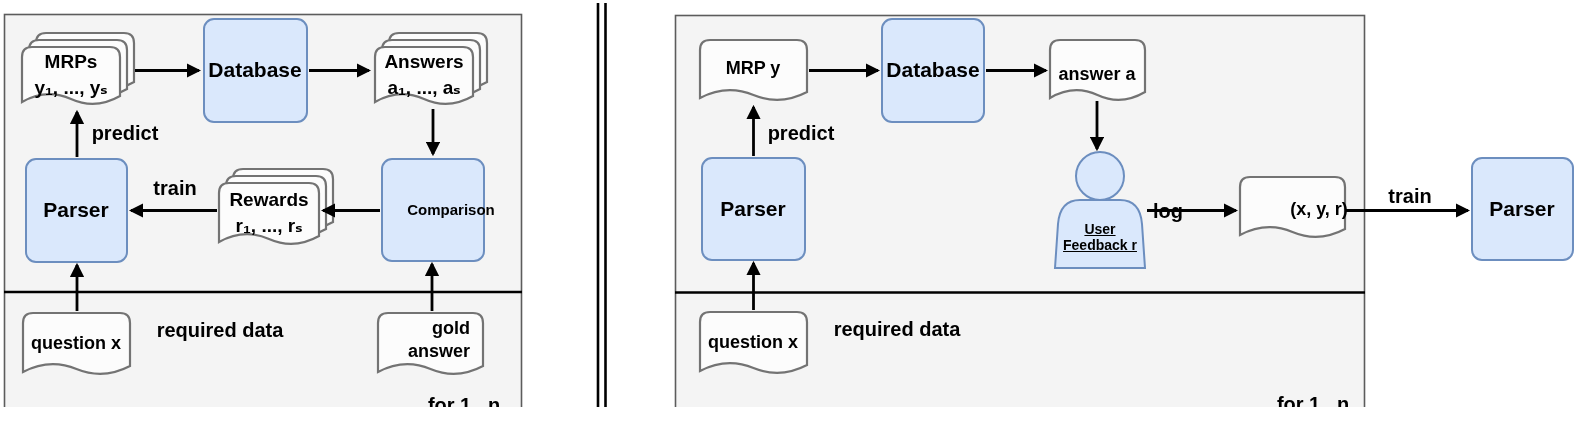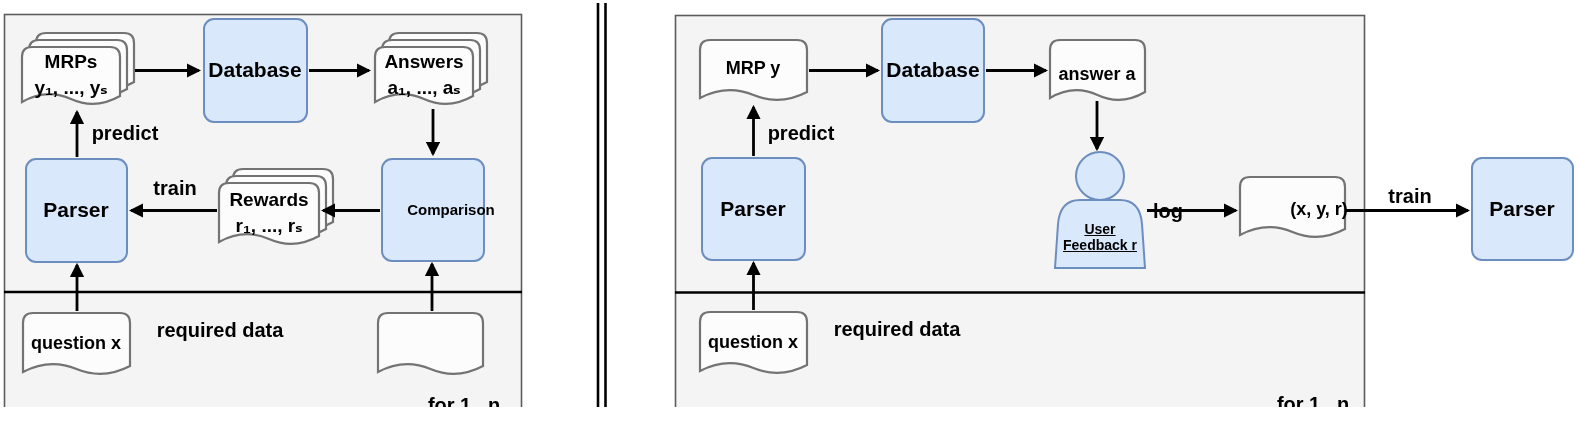--- a/index.html
+++ b/index.html
@@ -103,20 +103,21 @@
     <div>Answers</div>
     <div>a₁, ..., aₛ</div>
   </div>
   <div class="t node-label" style="left:76px;top:210px;">Parser</div>
   <div class="t stack-label" style="left:269px;top:213px;">
     <div>Rewards</div>
     <div>r₁, ..., rₛ</div>
   </div>
   <div class="t node-label-sm" style="left:451px;top:210px;">Comparison</div>
   <div class="t doc-label" style="left:76px;top:344px;">question x</div>
+  <div class="t doc-label wrap" style="left:430px;top:340px;width:80px;line-height:23px;">gold answer</div>
   <div class="t flow-label" style="left:125px;top:133px;">predict</div>
   <div class="t flow-label" style="left:175px;top:188px;">train</div>
   <div class="t flow-label" style="left:220px;top:330px;">required data</div>
   <div class="t flow-label" style="left:464px;top:405px;">for 1...n</div>
 
   <div class="t doc-label" style="left:753px;top:69px;">MRP y</div>
   <div class="t node-label" style="left:933px;top:70px;">Database</div>
   <div class="t doc-label" style="left:1097px;top:75px;">answer a</div>
   <div class="t node-label" style="left:753px;top:209px;">Parser</div>
   <div class="t person-label wrap" style="left:1100px;top:237px;">User Feedback r</div>

